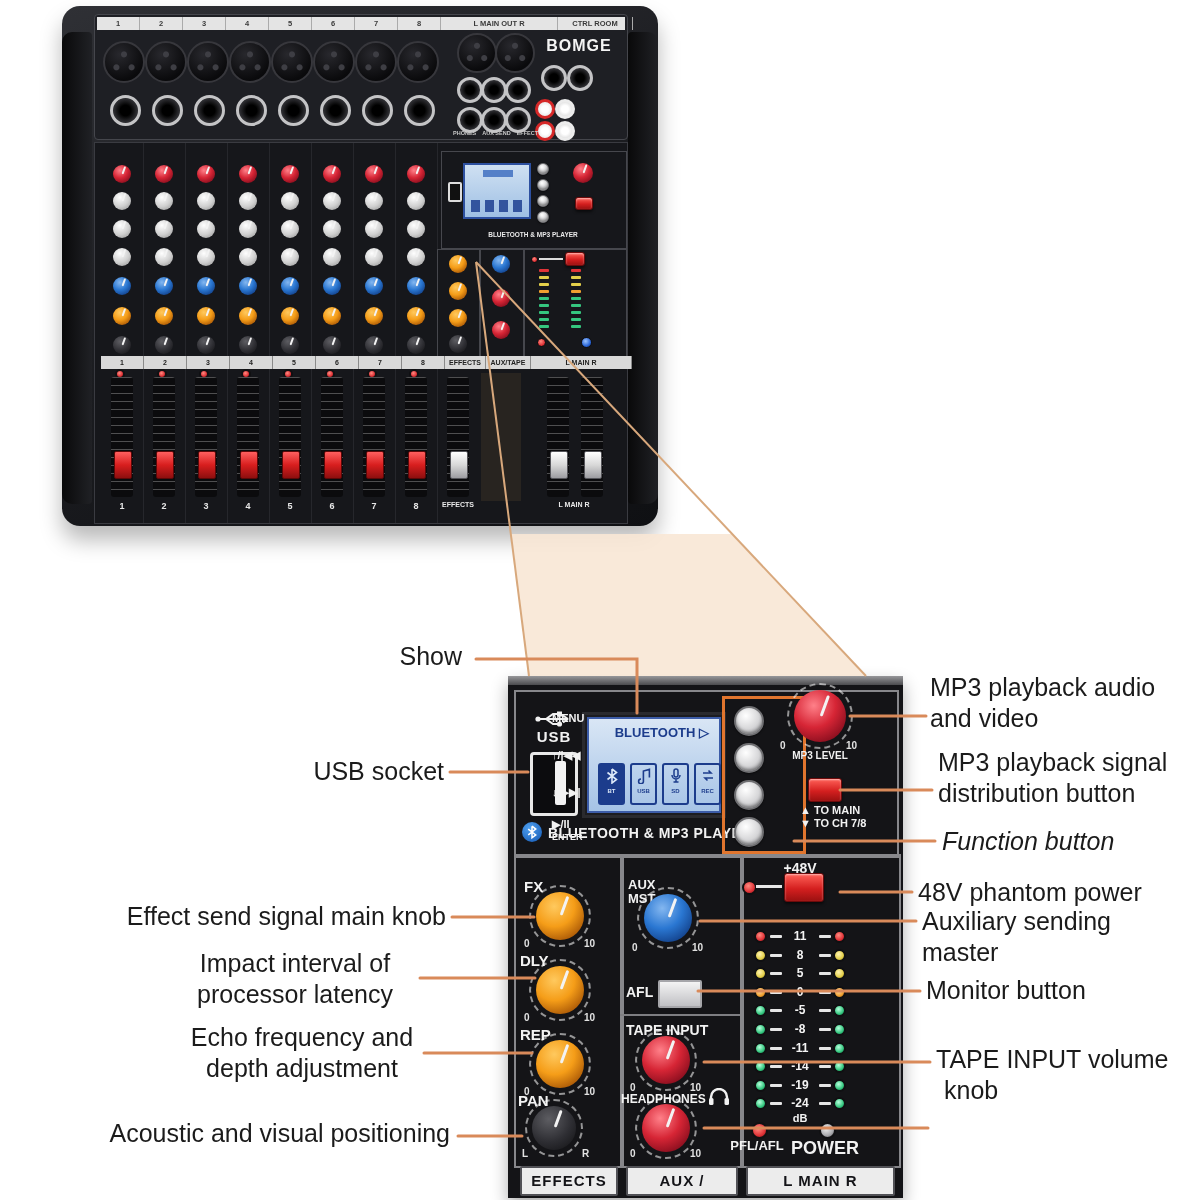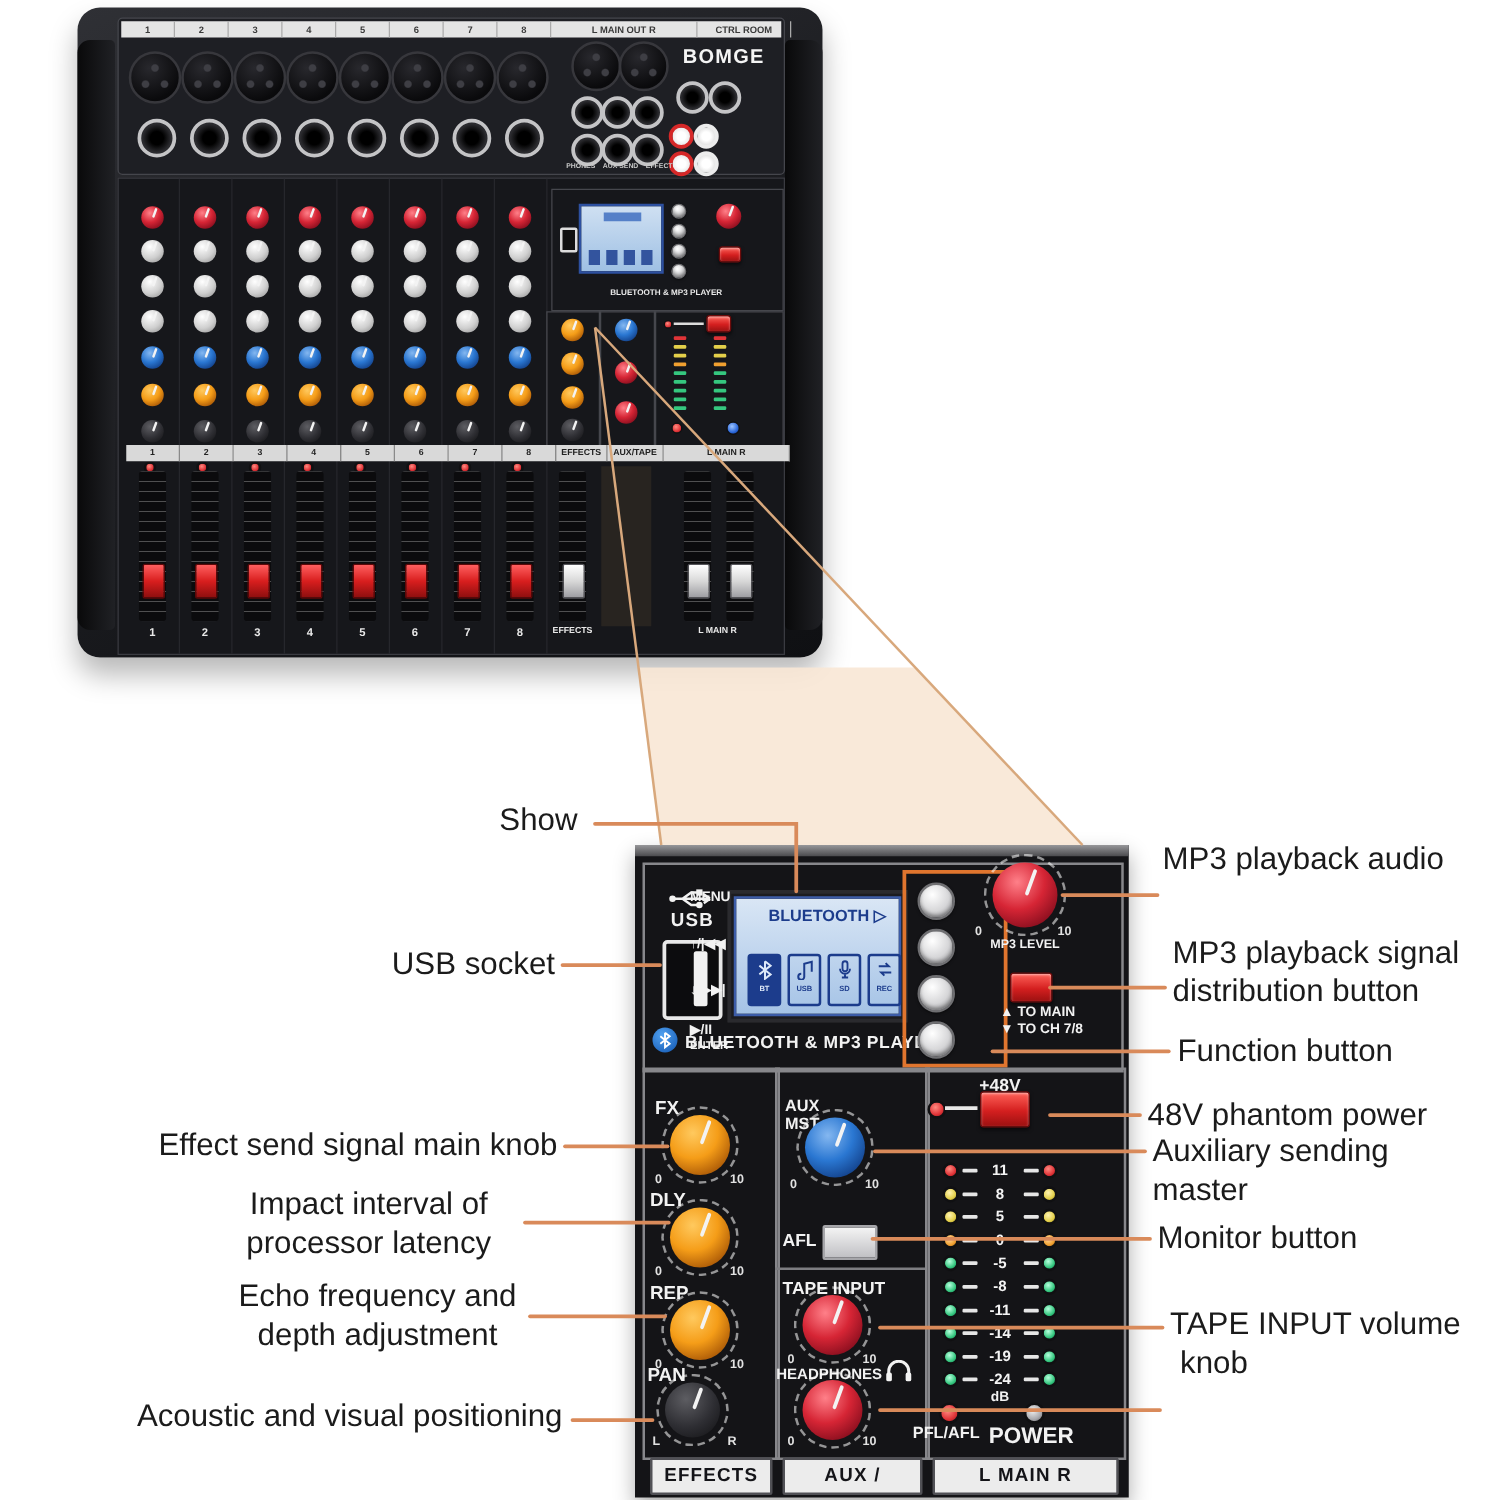--- a/index.html
+++ b/index.html
@@ -618,26 +618,27 @@
       <div>processor latency</div>
   </div>
   <div class="co c" style="left:140px;top:1022px;width:324px;">
     <div>Echo frequency and</div>
       <div>depth adjustment</div>
   </div>
   <div class="co r" style="left:58px;top:1118px;width:392px;">Acoustic and visual positioning</div>
 
   <div class="co" style="left:930px;top:672px;width:260px;">
     <div>MP3 playback audio</div>
+      <div>and video</div>
   </div>
   <div class="co" style="left:938px;top:747px;width:260px;">
     <div>MP3 playback signal</div>
       <div>distribution button</div>
   </div>
-  <div class="co" style="left:942px;top:826px;width:250px;">Function button</div>
+  <div class="co" style="left:942px;top:826px;width:250px;font-style:italic;">Function button</div>
   <div class="co" style="left:918px;top:877px;width:270px;">48V phantom power</div>
   <div class="co" style="left:922px;top:906px;width:260px;">
     <div>Auxiliary sending</div>
       <div>master</div>
   </div>
   <div class="co" style="left:926px;top:975px;width:250px;">Monitor button</div>
   <div class="co" style="left:936px;top:1044px;width:256px;">
     <div>TAPE INPUT volume</div>
       <div style="padding-left:8px;">knob</div>
   </div>

